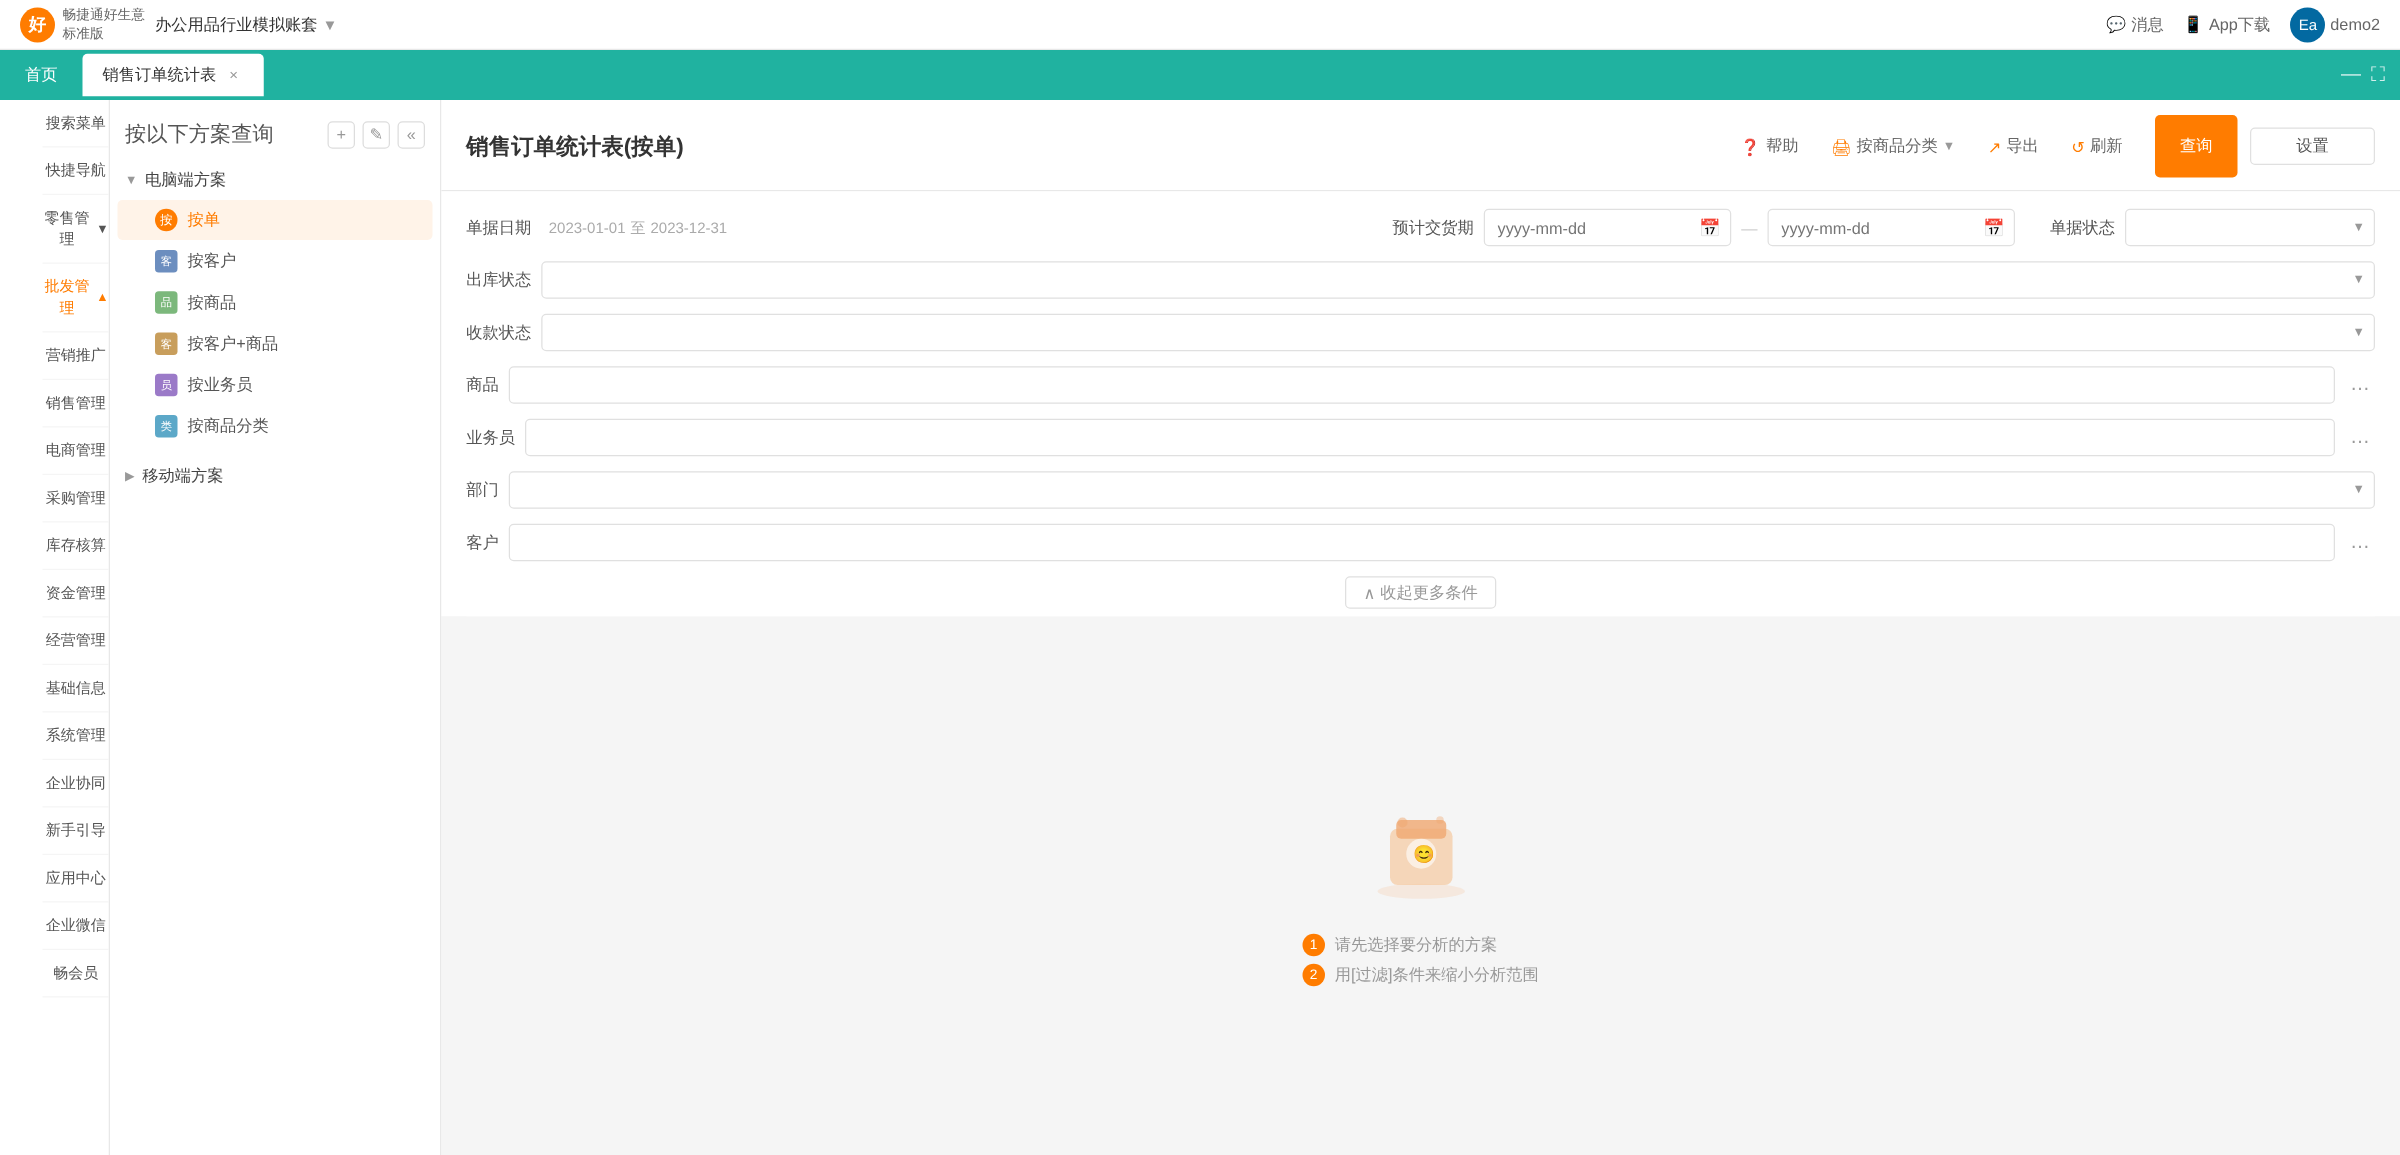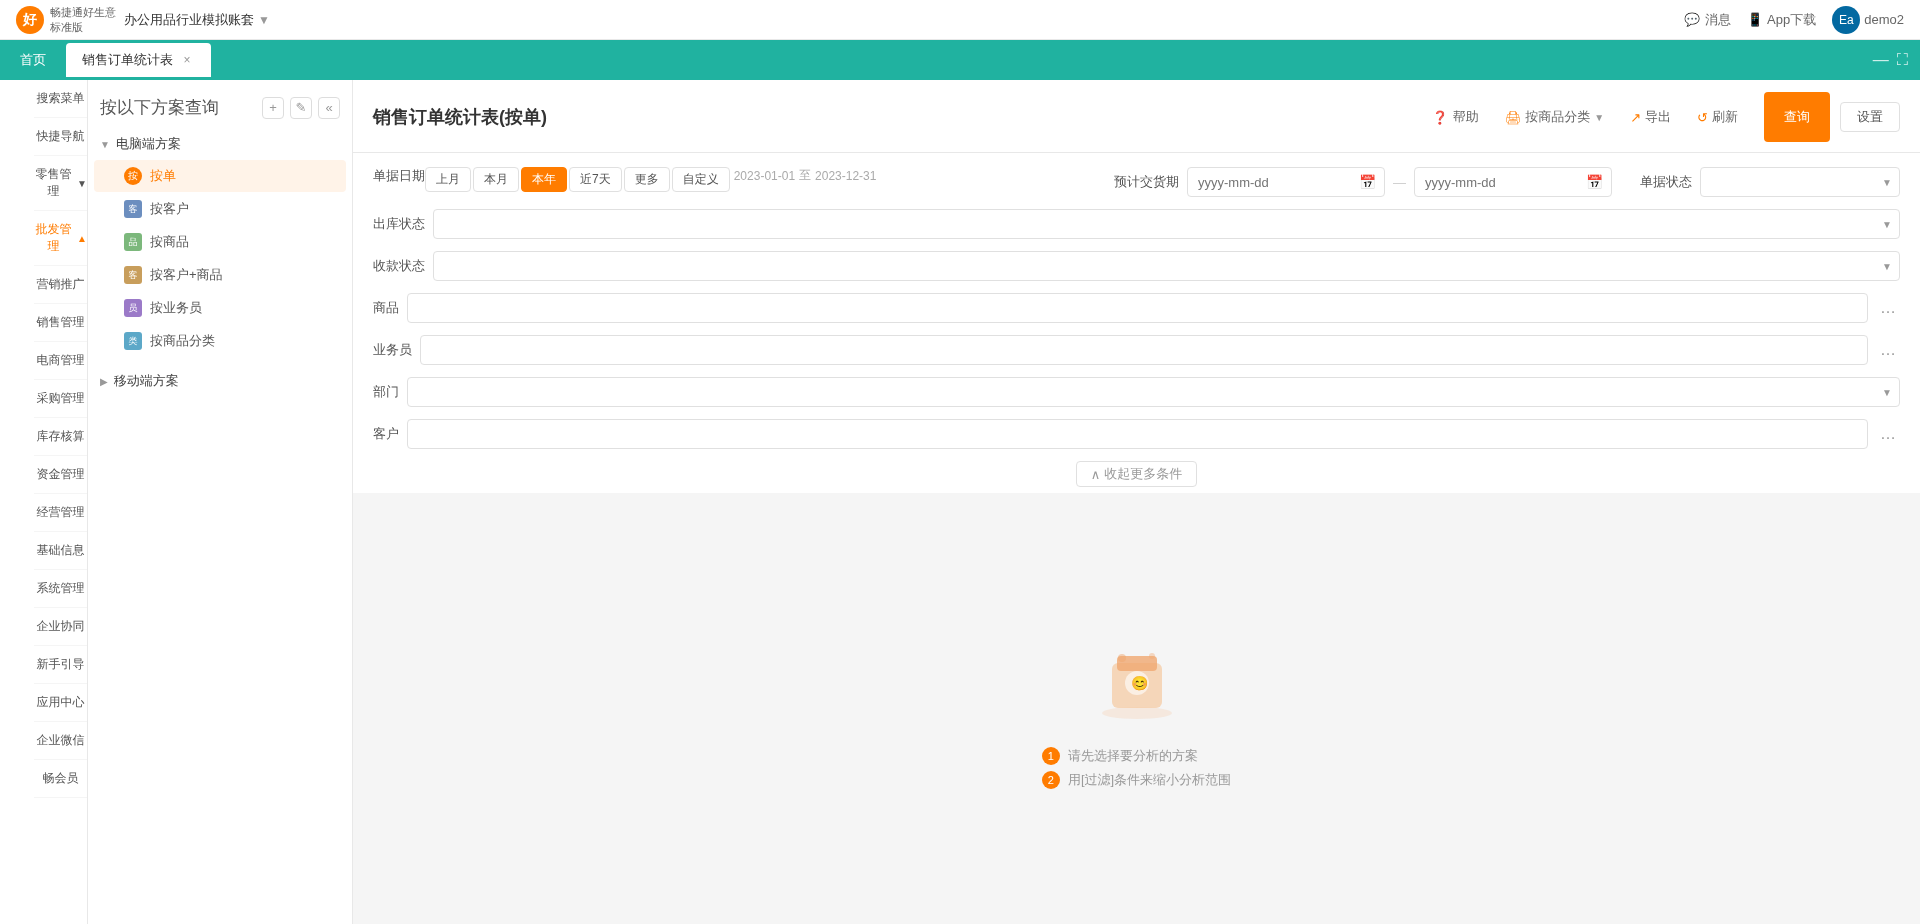--- a/index.html
+++ b/index.html
@@ -59,21 +59,21 @@
     .right-panel { flex: 1; display: flex; flex-direction: column; overflow: hidden; background: #f5f5f5; }
 
     
     .page-header { background: #fff; padding: 12px 20px 10px; border-bottom: 1px solid #e8e8e8; display: flex; align-items: center; justify-content: space-between; flex-shrink: 0; }
     .page-title { font-size: 18px; font-weight: 600; color: #333; }
     .page-actions { display: flex; gap: 10px; align-items: center; }
     .action-btn { display: flex; align-items: center; gap: 4px; font-size: 13px; color: #666; cursor: pointer; padding: 4px 8px; border-radius: 4px; }
 
     
     .filter-area { background: #fff; padding: 14px 20px 0; flex-shrink: 0; }
-    .filter-row { display: flex; align-items: flex-start; margin-bottom: 12px; flex-wrap: wrap; }
+    .filter-row { display: flex; align-items: center; gap: 10px; margin-bottom: 12px; flex-wrap: wrap; }
     .filter-label { font-size: 13px; color: #555; white-space: nowrap; flex-shrink: 0; }
     .date-btn-group { display: flex; gap: 2px; align-items: center; }
     .date-btn { padding: 3px 10px; border-radius: 4px; border: 1px solid #e0e0e0; background: #fff; font-size: 12px; color: #555; cursor: pointer; }
     .date-btn.active { background: #ff7c00; color: #fff; border-color: #ff7c00; }
     .date-range { display: flex; align-items: center; gap: 4px; font-size: 12px; color: #aaa; margin-left: 4px; }
     .filter-input { height: 30px; border: 1px solid #e0e0e0; border-radius: 4px; padding: 0 10px; font-size: 13px; color: #999; background: #fff; min-width: 120px; }
     .filter-select { height: 30px; border: 1px solid #e0e0e0; border-radius: 4px; padding: 0 28px 0 10px; font-size: 13px; color: #555; background: #fff; cursor: pointer; min-width: 160px; appearance: none; }
     .select-wrapper { position: relative; display: inline-flex; align-items: center; }
     .select-arrow { position: absolute; right: 8px; top: 50%; transform: translateY(-50%); font-size: 10px; color: #999; pointer-events: none; }
     .dash-sep { color: #ccc; }
@@ -82,21 +82,21 @@
     .filter-group { display: flex; align-items: center; gap: 8px; flex: 1; }
     .filter-group .filter-select, .filter-group .select-wrapper { flex: 1; width: 100%; }
     .filter-group .select-wrapper { width: 100%; }
     .filter-group .select-wrapper select { width: 100%; }
     .dots-btn { color: #999; font-size: 16px; cursor: pointer; padding: 0 4px; }
 
     
     .collapse-bar { display: flex; justify-content: center; padding: 8px 0 6px; background: #fff; cursor: pointer; }
     .collapse-btn { display: flex; align-items: center; gap: 4px; font-size: 13px; color: #999; border: 1px solid #e0e0e0; border-radius: 4px; padding: 3px 14px; background: #fff; }
     .btn-query { background: #ff7c00; color: #fff; border: none; border-radius: 4px; padding: 16px 20px; font-size: 13px; cursor: pointer; }
-    .btn-reset { background: #fff; color: #555; border: 1px solid #e0e0e0; border-radius: 4px; padding: 5px 16px; font-size: 13px; cursor: pointer; }
+    .btn-reset { background: #fff; color: #555; border: 1px solid #e0e0e0; border-radius: 4px; padding: 5px 36px; font-size: 13px; cursor: pointer; }
 
     
     .empty-state { flex: 1; display: flex; flex-direction: column; align-items: center; justify-content: center; gap: 16px; }
     .empty-hints { display: flex; flex-direction: column; gap: 6px; }
     .empty-hint { display: flex; align-items: center; gap: 8px; font-size: 13px; color: #999; }
     .hint-num { width: 18px; height: 18px; border-radius: 50%; background: #ff7c00; color: #fff; font-size: 11px; display: flex; align-items: center; justify-content: center; flex-shrink: 0; }
 
     
     ::-webkit-scrollbar { width: 6px; height: 6px; }
     ::-webkit-scrollbar-track { background: #f1f1f1; }
@@ -285,28 +285,20 @@
           </div>
           <button class="btn-query" style="margin-left:8px;">查询</button>
           <button class="btn-reset">设置</button>
         </div>
       </div>
 
       <div class="filter-area">
 
         <div class="filter-row">
           <span class="filter-label">单据日期</span>
-          <div class="date-btn-group">
-            <button class="date-btn">上月</button>
-            <button class="date-btn">本月</button>
-            <button class="date-btn active">本年</button>
-            <button class="date-btn">近7天</button>
-            <button class="date-btn">更多</button>
-            <button class="date-btn">自定义</button>
-          </div>
           <div class="date-range">
             <span>2023-01-01</span>
             <span>至</span>
             <span>2023-12-31</span>
           </div>
 
           <div style="margin-left: auto; display: flex; align-items: center; gap: 8px;">
             <span class="filter-label">预计交货期</span>
             <div class="select-wrapper">
               <input class="filter-input" type="text" style="min-width: 130px;" placeholder="yyyy-mm-dd">

